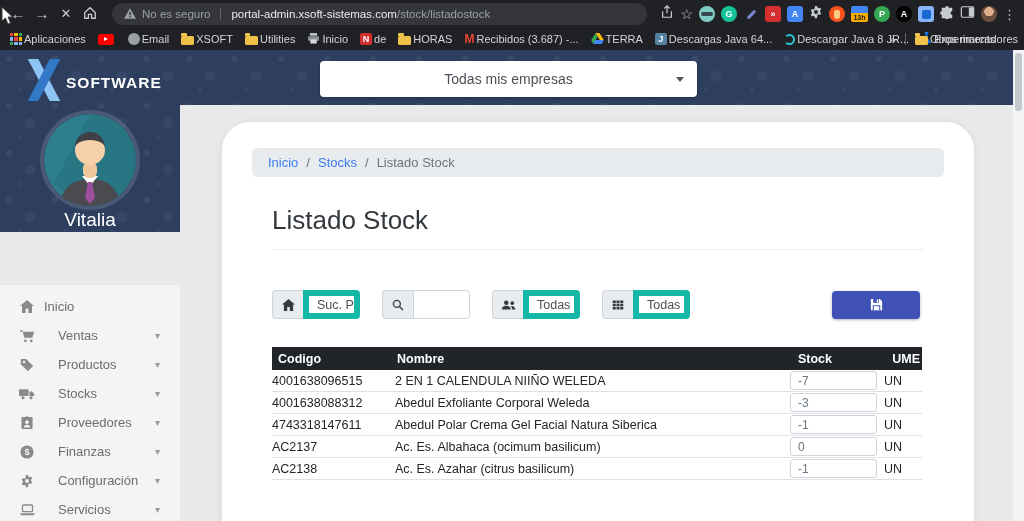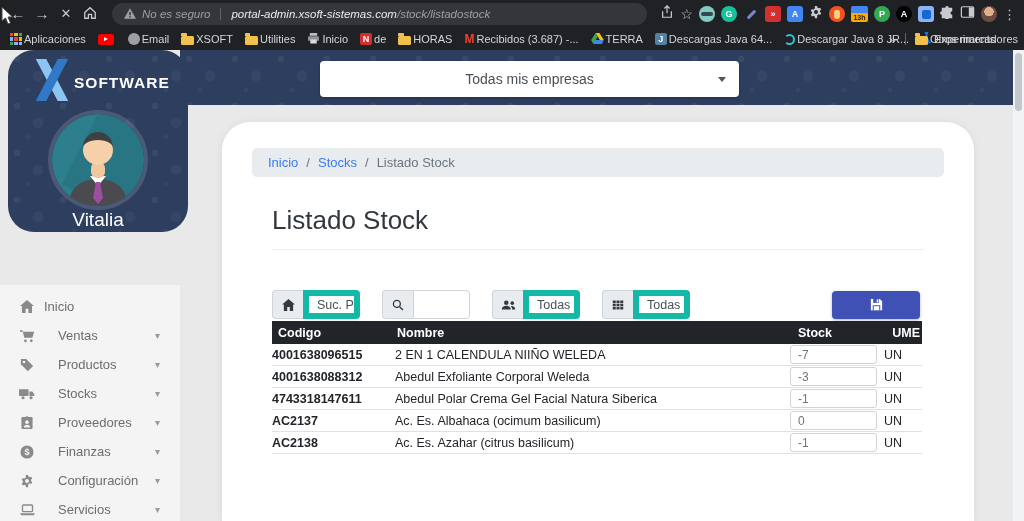--- a/index.html
+++ b/index.html
@@ -4,21 +4,21 @@
 <style>
   * { box-sizing: border-box; margin: 0; padding: 0; }
   html,body { width:1024px; height:521px; overflow:hidden; }
   body { font-family:"Liberation Sans", sans-serif; position:relative; background:#e9e9e9; }
 
   
   .toolbar { position:absolute; top:0; left:0; width:1024px; height:28px; background:#202124;
              display:flex; align-items:center; padding:0 8px 0 6px; z-index:30; }
   .nav-ico { color:#c7cace; font-size:15px; width:24px; text-align:center; flex:none; line-height:28px; }
   .url-pill { height:22px; width:535px; background:#35363a; border-radius:12px; margin-left:10px;
-              display:flex; align-items:center; padding:0 12px; flex:none;font-style:italic; }
+              display:flex; align-items:center; padding:0 12px; flex:none; }
   .sec-text { color:#9aa0a6; font-size:11.5px; margin-left:6px; }
   .pill-div { width:1px; height:12px; background:#5f6368; margin:0 10px; }
   .domain { color:#e8eaed; font-size:11.5px; }
   .path { color:#9aa0a6; font-size:11.5px; }
   .tb-right { margin-left:auto; display:flex; align-items:center; gap:6px; }
   .eicon { width:16px; height:16px; border-radius:50%; display:flex; align-items:center; justify-content:center;
            font-size:9px; font-weight:bold; color:#fff; flex:none; }
   .esq { border-radius:3px; }
   .badge13 { width:17px; height:16px; border-radius:2px; overflow:hidden; display:flex; flex-direction:column; flex:none; }
   .badge13 .b-top { flex:1; background:#4285f4; }
@@ -35,42 +35,42 @@
   .apps-grid i { background:#8ab4f8; }
   .apps-grid i:nth-child(1){background:#ea4335}.apps-grid i:nth-child(2){background:#fbbc04}
   .apps-grid i:nth-child(3){background:#34a853}.apps-grid i:nth-child(5){background:#ea4335}
   .apps-grid i:nth-child(6){background:#fbbc04}.apps-grid i:nth-child(7){background:#34a853}
   .yt { width:16px; height:11px; background:#f00; border-radius:2.5px; display:flex; align-items:center; justify-content:center; flex:none; }
   .yt::after { content:""; width:0; height:0; border-left:4px solid #fff; border-top:2.5px solid transparent; border-bottom:2.5px solid transparent; }
   .bm-right { position:absolute; right:6px; top:0; height:22px; display:flex; align-items:center; gap:9px; }
   .bm-sep { width:1px; height:12px; background:#5f6368; }
 
   
-  .sidebar-top { position:absolute; top:50px; left:8px; width:180px; height:182px; background:#2d3e5f; z-index:10;border-radius:26px; }
+  .sidebar-top { position:absolute; top:50px; left:0; width:180px; height:182px; background:#2d3e5f; z-index:10; }
   .app-topbar { position:absolute; top:50px; left:180px; width:833px; height:55px; background:#2d3e5f; }
   .pattern { background-image:
       radial-gradient(circle at 9px 9px, rgba(255,255,255,.055) 3px, transparent 3.6px),
       radial-gradient(circle at 30px 26px, rgba(255,255,255,.045) 5px, transparent 5.6px),
       radial-gradient(circle at 20px 40px, rgba(255,255,255,.04) 2px, transparent 2.6px);
       background-size:46px 47px; }
   .logo { position:absolute; top:9px; left:25px; display:flex; align-items:center; }
   .logo-word { color:#fff; font-size:15.5px; font-weight:bold; letter-spacing:1px; margin-left:3px; margin-top:6px; }
   .avatar { position:absolute; top:64px; left:44px; width:92px; height:92px; border-radius:50%; overflow:hidden;
             box-shadow:0 0 0 4px rgba(255,255,255,.14); }
   .user-name { position:absolute; top:159px; left:0; width:180px; text-align:center; color:#fff; font-size:19px; }
   .user-branch { position:absolute; top:185px; left:0; width:180px; text-align:center; color:#dfe5ee; font-size:12.5px; }
 
   .sidebar-nav { position:absolute; top:285px; left:0; width:180px; height:236px; background:#f4f4f4; padding-top:7px; z-index:10; }
   .nav-item { height:29px; display:flex; align-items:center; padding:0 20px 0 18px; color:#6d6d6d; font-size:13px; }
   .nav-item .ibox { width:18px; display:flex; justify-content:center; color:#8a8a8a; flex:none; }
   .nav-item .lbl { margin-left:8px; }
   .nav-item .lbl.sub { margin-left:22px; }
   .nav-caret { margin-left:auto; color:#9a9a9a; font-size:10px; }
 
-  .company-select { position:absolute; left:140px; top:11px; width:419px; height:36px; background:#fff; border-radius:4px;
+  .company-select { position:absolute; left:140px; top:11px; width:377px; height:36px; background:#fff; border-radius:4px;
                     display:flex; align-items:center; justify-content:center; font-size:14px; color:#495057;
                     box-shadow:0 1px 3px rgba(0,0,0,.25); }
   .cs-caret { position:absolute; right:13px; top:16px; width:0; height:0;
               border-left:4px solid transparent; border-right:4px solid transparent; border-top:5px solid #555; }
 
   .content { position:absolute; left:180px; top:105px; width:833px; height:416px; background:#e9e9e9; overflow:hidden; }
   .card { position:absolute; left:42px; top:17px; width:752px; height:399px; background:#fff;
           border-radius:28px 28px 0 0; box-shadow:0 1px 10px rgba(0,0,0,.07); }
 
   .breadcrumb { margin:26px 30px 0; height:29px; background:#e9ecef; border-radius:5px;
@@ -93,28 +93,28 @@
              font-size:12.5px; color:#495057; white-space:nowrap; overflow:hidden; }
   .itext { flex:1; min-width:0; background:#fff; border:1px solid #ced4da; border-radius:0 4px 4px 0;
            font-size:12.5px; color:#495057; padding:0 6px; outline:none; }
   .ud { display:flex; flex-direction:column; gap:2px; flex:none; margin-left:3px; }
   .ud i { width:0; height:0; border-left:3.5px solid transparent; border-right:3.5px solid transparent; }
   .ud .up { border-bottom:4px solid #343a40; }
   .ud .down { border-top:4px solid #343a40; }
   .save-btn { margin-left:auto; margin-right:4px; width:88px; height:28px; background:#3f51b5; border:0; border-radius:4px;
               display:flex; align-items:center; justify-content:center; box-shadow:0 1px 3px rgba(0,0,0,.3); cursor:pointer; }
 
-  table.stock { margin-top:2px; width:650px; border-collapse:collapse; font-size:12.5px; table-layout:fixed; }
+  table.stock { margin-top:28px; width:650px; border-collapse:collapse; font-size:12.5px; table-layout:fixed; }
   table.stock th { background:#212529; color:#fff; height:23px; font-weight:bold; font-size:12.5px; }
   th.c-code { width:123px; text-align:left; padding-left:6px; }
   th.c-name { width:395px; text-align:left; padding-left:2px; }
   th.c-stock { width:94px; text-align:right; padding-right:52px; }
   th.c-ume { width:38px; text-align:right; padding-right:2px; }
   table.stock td { border-bottom:1px solid #dee2e6; height:21px; padding:1px 0; color:#212529; }
-  td.c-code { font-weight:bold; padding-left:6px; }
+  td.c-code { font-weight:normal; padding-left:6px; }
   td.c-name { padding-left:2px; white-space:nowrap; overflow:hidden; }
   td.c-ume { padding-left:2px; }
   .stock-input { width:87px; height:19px; border:1px solid #ced4da; border-radius:3px; padding:0 7px;
                  font-size:12px; color:#6c757d; font-family:"Liberation Sans",sans-serif; }
 
   .scrollbar { position:absolute; right:0; top:50px; width:11px; height:471px; background:#f1f3f4; z-index:20; }
   .scroll-thumb { position:absolute; top:3px; left:2px; width:7px; height:58px; background:#c4c7cb; border-radius:4px; }
 </style>
 </head>
 <body>

